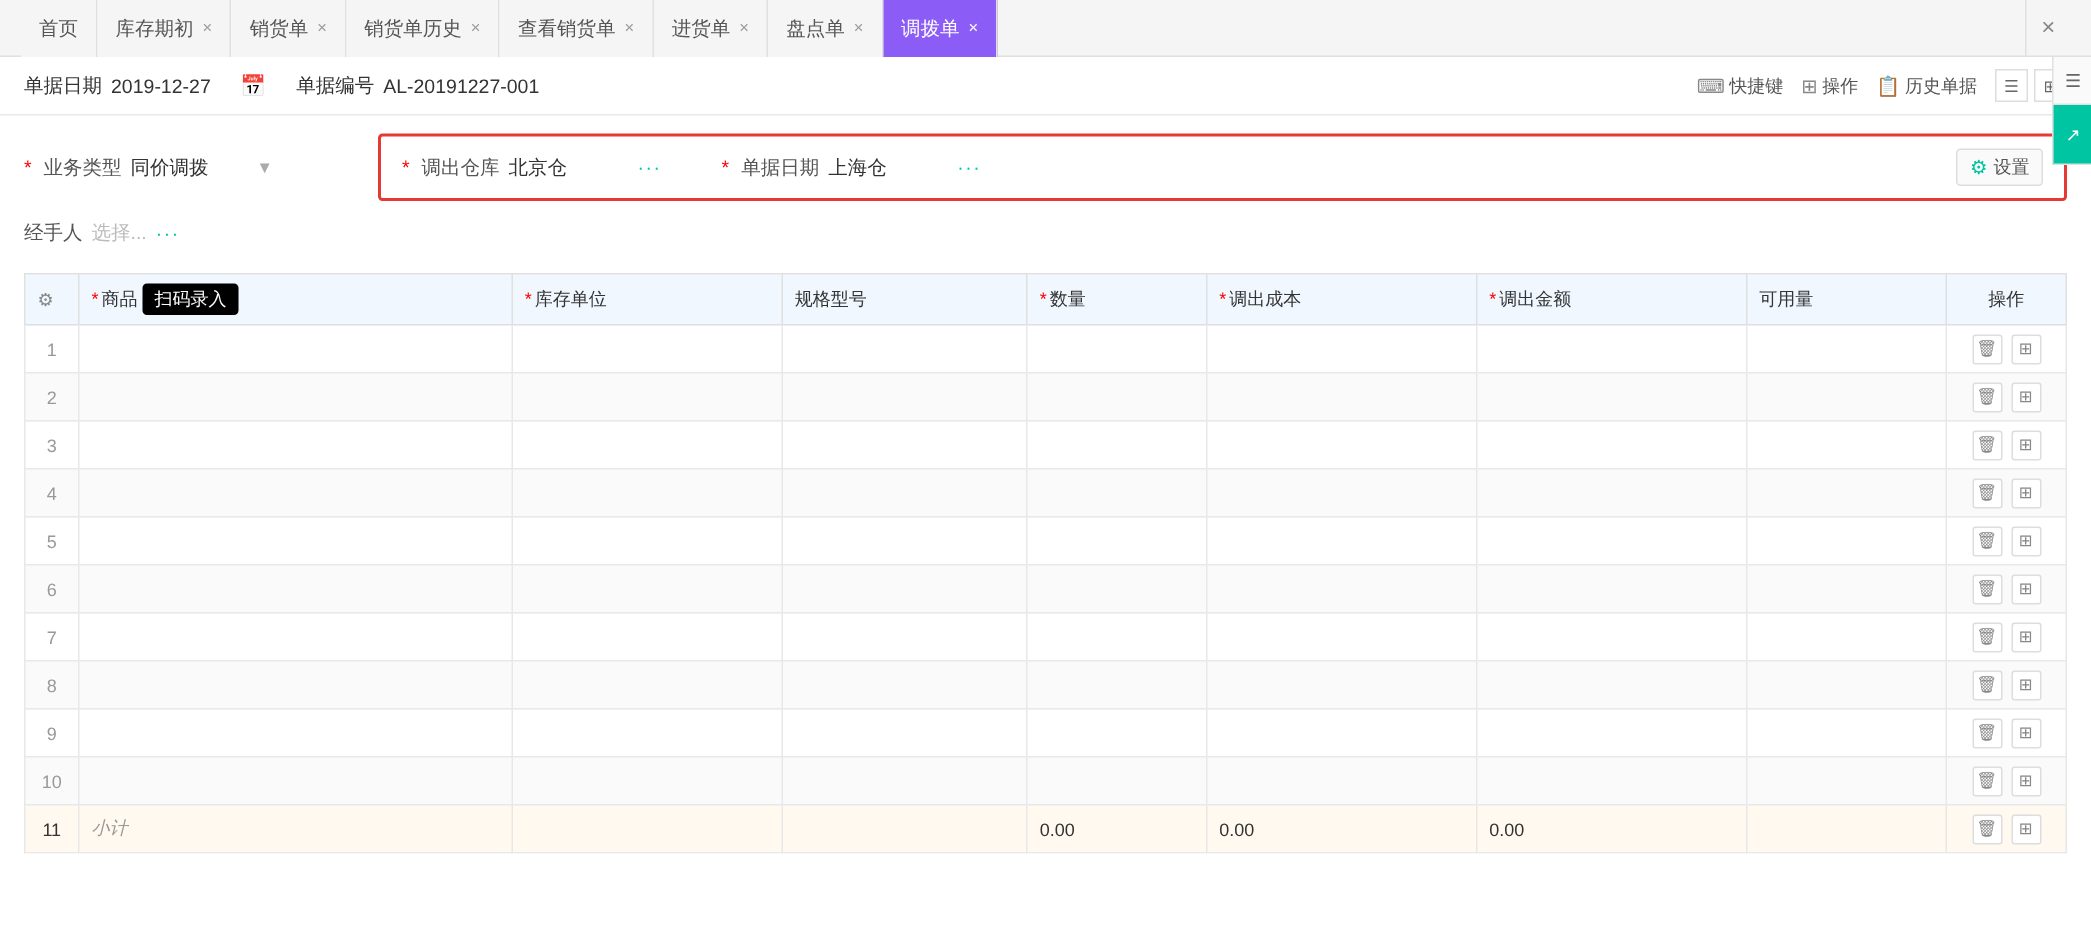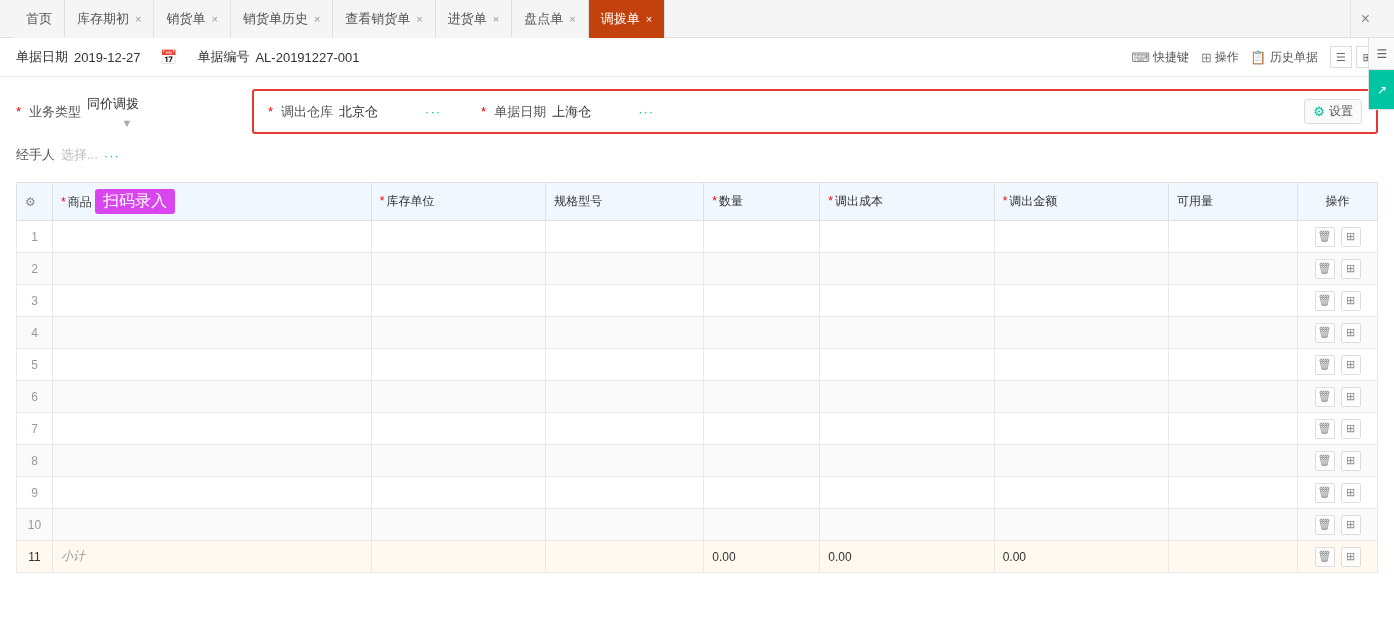--- a/index.html
+++ b/index.html
@@ -19,21 +19,21 @@
       padding: 0 12px;
       height: 38px;
       cursor: pointer;
       color: #555;
       border-right: 1px solid #e0e0e0;
       white-space: nowrap;
       font-size: 13px;
       background: #f5f5f5;
     }
     .tab-item.active {
-      background: #c2410c;
+      background: #8b5cf6;
       color: #fff;
     }
     .tab-item .close-btn {
       margin-left: 6px;
       font-size: 11px;
       color: #999;
       cursor: pointer;
     }
     .tab-item.active .close-btn { color: #fff; }
     .tab-bar-end {
@@ -87,21 +87,21 @@
     }
     .field-group {
       display: flex; align-items: center; gap: 6px;
     }
     .field-label { color: #555; font-size: 13px; }
     .required { color: #f00; margin-right: 2px; }
     .field-value {
       color: #333; font-size: 13px; min-width: 80px;
     }
     .field-select {
-      display: flex; align-items: center; gap: 4px; cursor: pointer; flex-direction: column;
+      display: flex; align-items: center; gap: 4px; cursor: pointer;
     }
     .dropdown-arrow { color: #aaa; font-size: 11px; }
     .more-btn { color: #00c5a3; cursor: pointer; font-size: 13px; letter-spacing: 1px; }
 
     
     .warehouse-box {
       border: 2px solid #e53935;
       border-radius: 3px;
       padding: 8px 14px;
       display: flex; align-items: center; gap: 40px;
@@ -149,26 +149,26 @@
     }
     .data-table tr:nth-child(even) td { background: #fafafa; }
     .data-table .row-num {
       color: #999; text-align: center; width: 36px;
     }
     .data-table .subtotal-row td {
       background: #fff9f0;
       color: #333;
     }
     .scan-btn {
-      background: #d946ef;
+      background: #000000;
       color: #fff;
       border: none;
       border-radius: 3px;
       padding: 2px 8px;
-      font-size: 16px;
+      font-size: 12px;
       cursor: pointer;
       white-space: nowrap;
     }
     .op-col {
       display: flex; gap: 6px; align-items: center; justify-content: center;
     }
     .op-icon {
       width: 20px; height: 20px;
       border: 1px solid #ddd;
       display: flex; align-items: center; justify-content: center;

